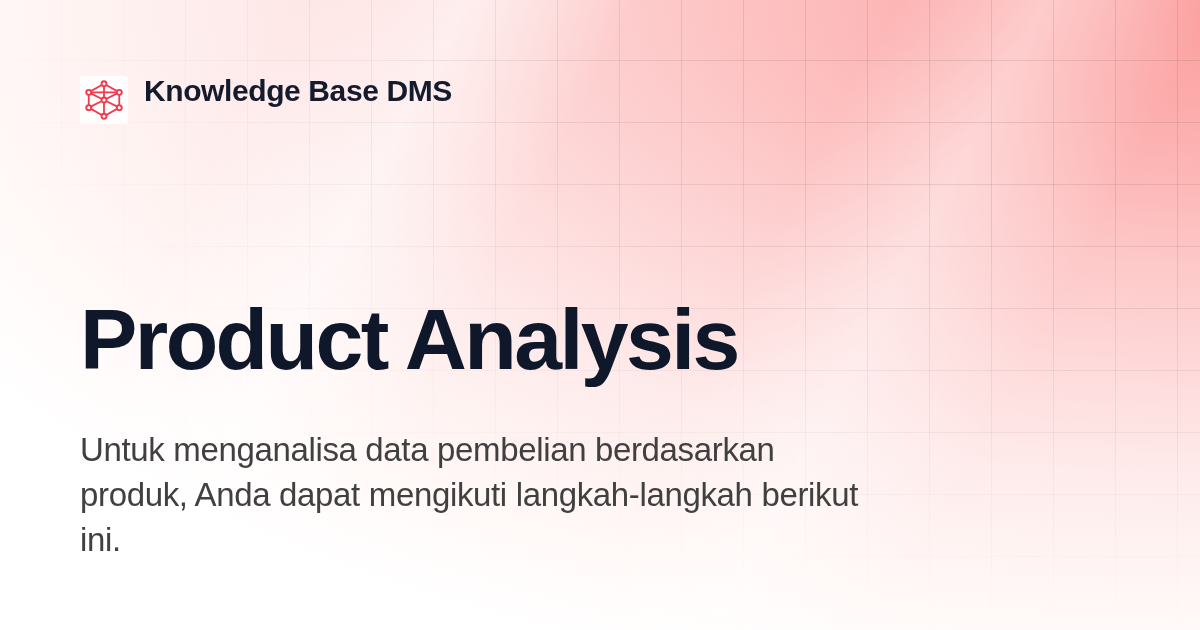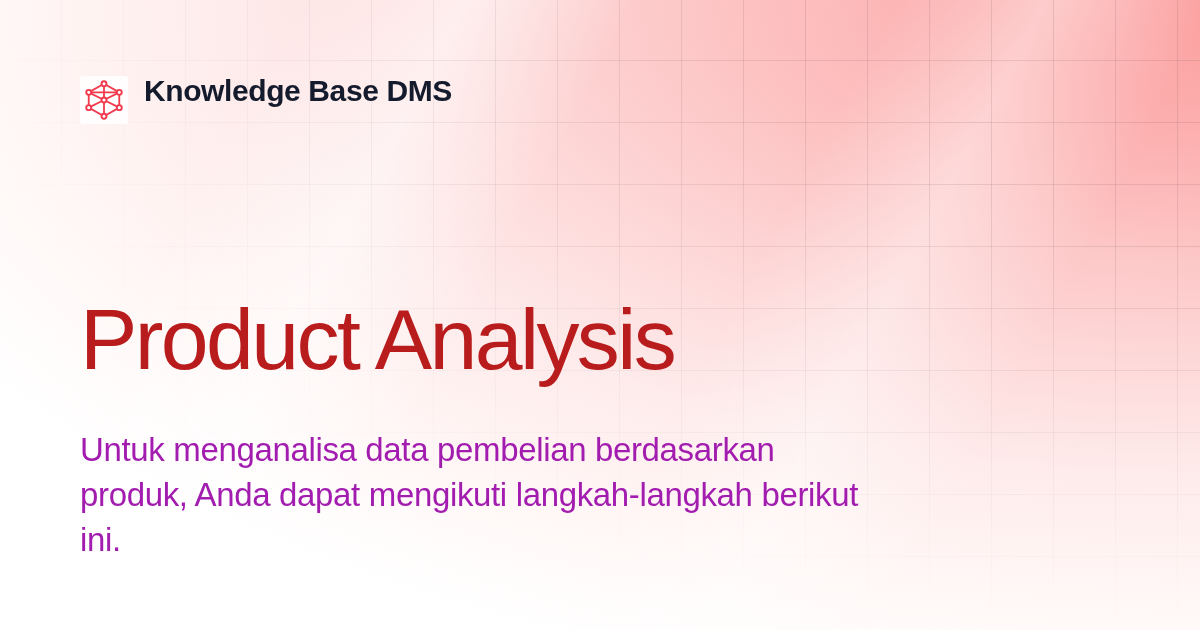--- a/index.html
+++ b/index.html
@@ -138,39 +138,39 @@
     white-space: nowrap;
     line-height: 1;
   }
 
   
   .hero-title {
     position: absolute;
     left: 80px;
     top: 296px;
     font-size: 86px;
-    font-weight: 400;
+    font-weight: 700;
     letter-spacing: -2.6px;
     line-height: 1;
-    color: #b91c1c;
+    color: #0f172a;
     white-space: nowrap;
     margin: 0;
   }
 
   
   .hero-desc {
     position: absolute;
     left: 80px;
     top: 428px;
     width: 800px;
     font-size: 33px;
     font-weight: 400;
     line-height: 1.36;
     letter-spacing: -0.35px;
-    color: #a21caf;
+    color: #404040;
     margin: 0;
   }
 </style>
 </head>
 <body>
 
 <div class="og-canvas">
 
   <div class="bg-gradient-main"></div>
   <div class="bg-gradient-bloom"></div>

